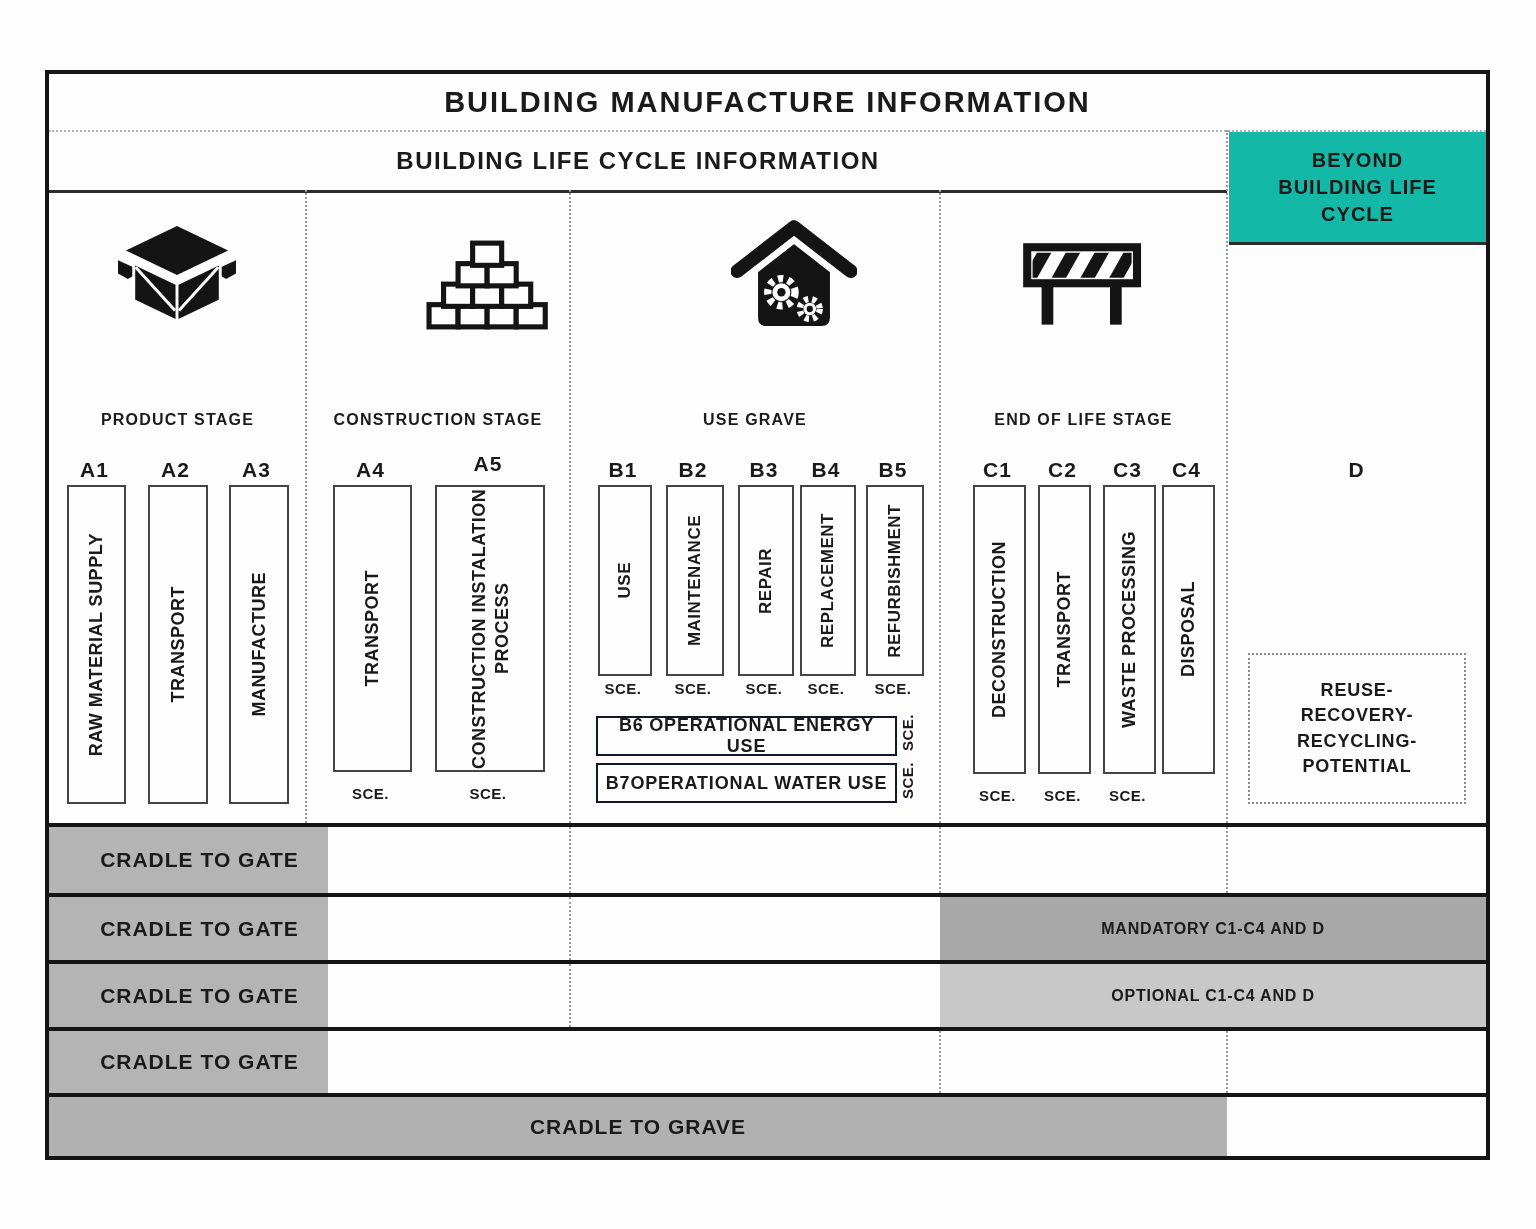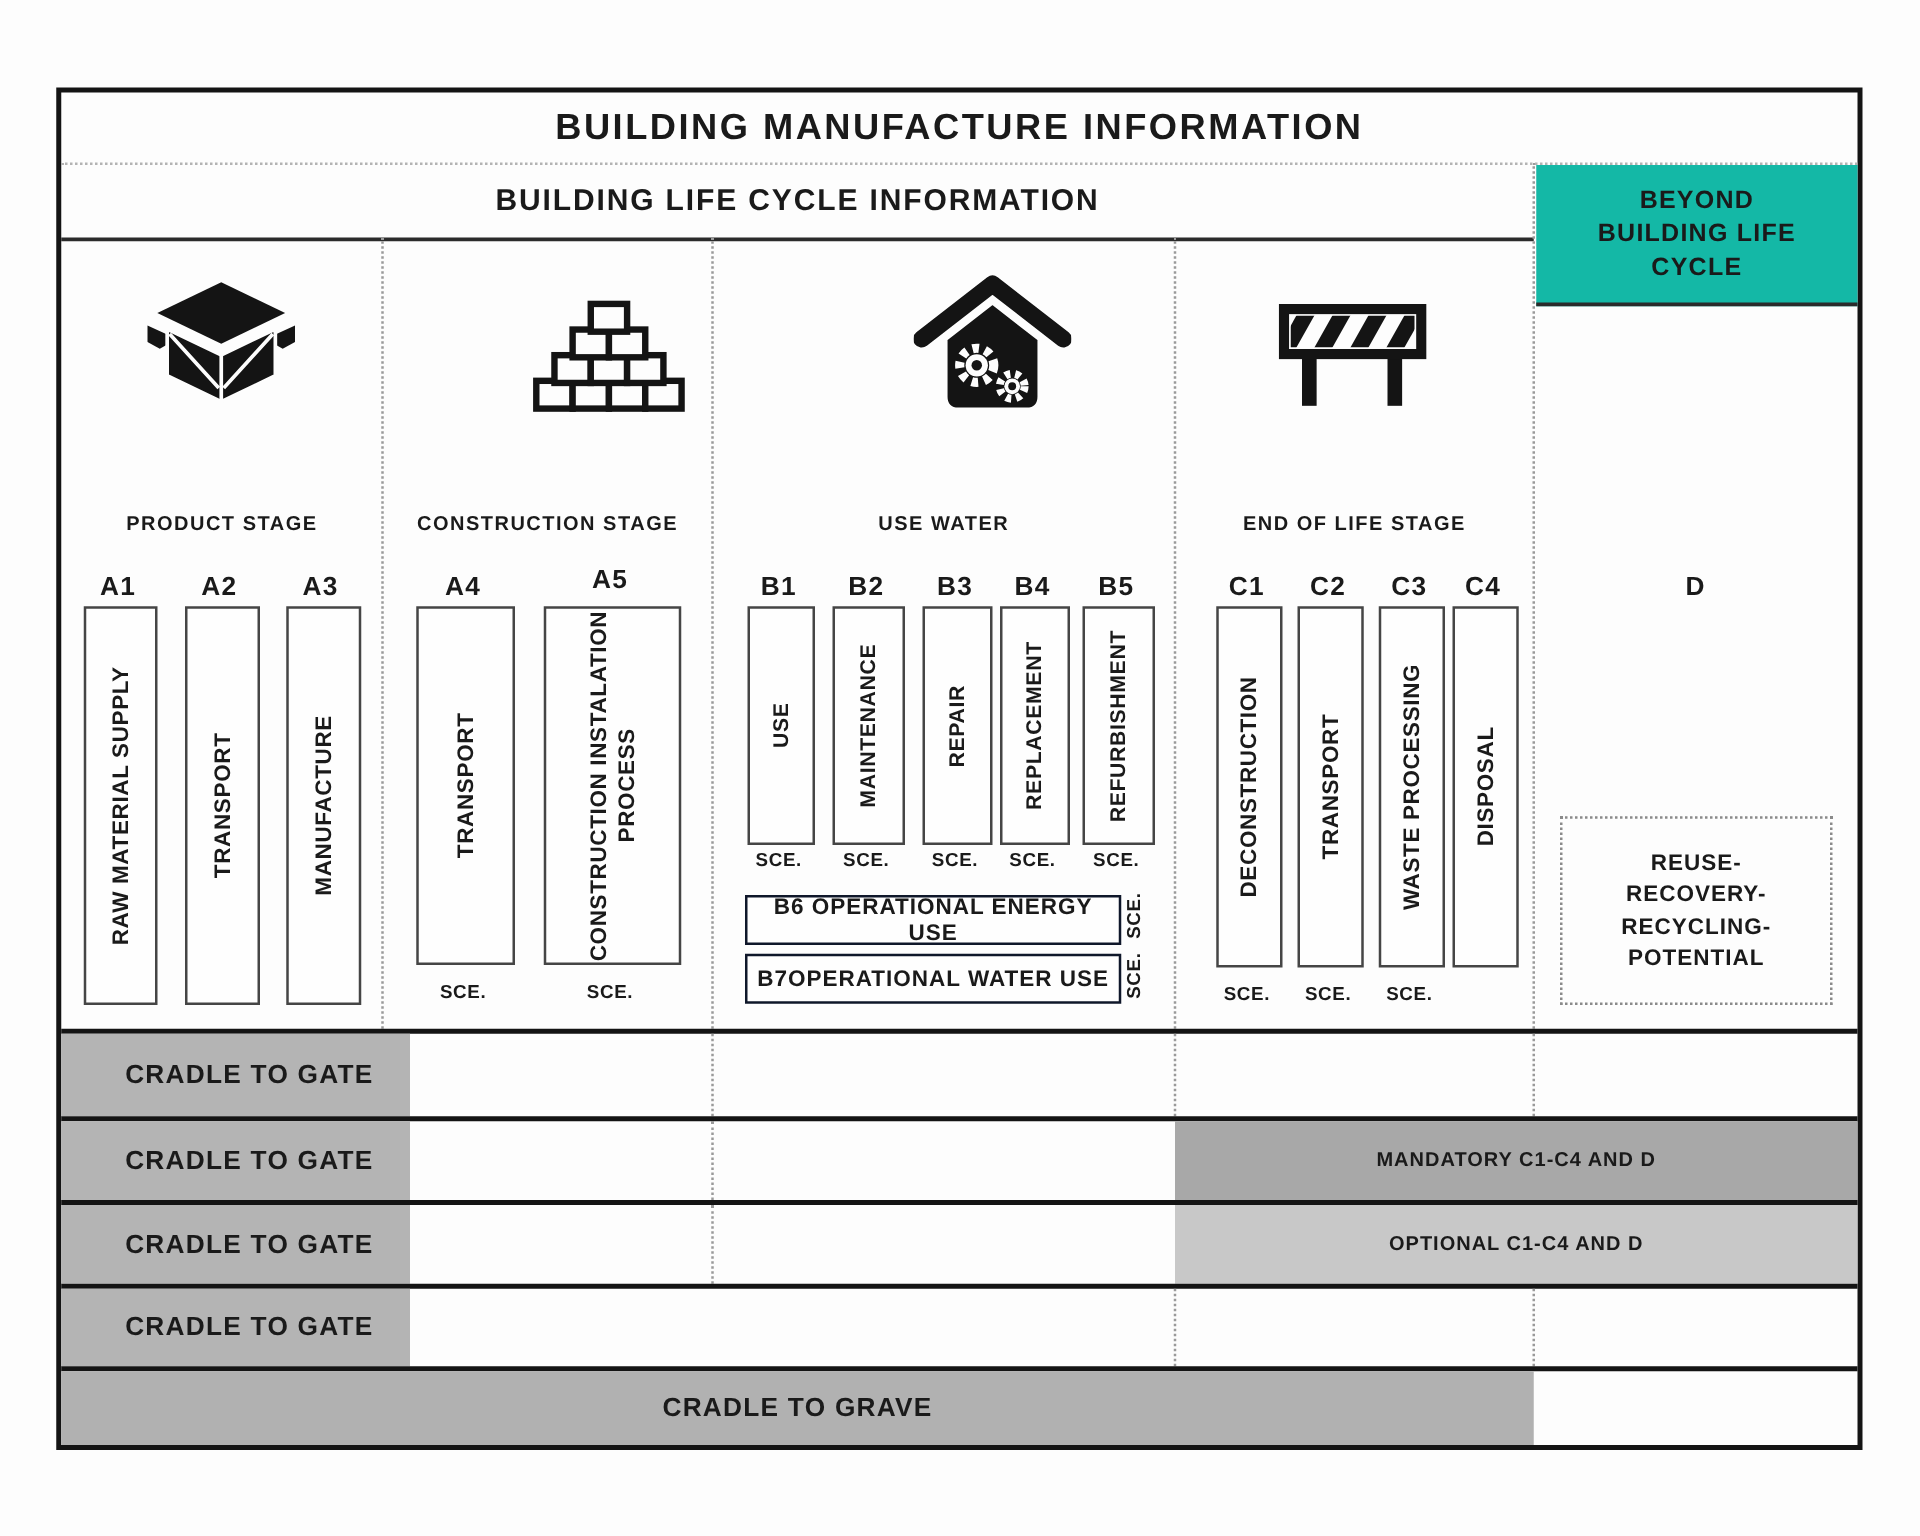--- a/index.html
+++ b/index.html
@@ -125,21 +125,21 @@
           <g>
             <circle cx="48" cy="72" r="13" fill="none" stroke="#fdfdfd" stroke-width="7" stroke-dasharray="5 4.6"></circle>
             <circle cx="48" cy="72" r="8.5" fill="#fdfdfd"></circle>
             <circle cx="48" cy="72" r="4" fill="#141414"></circle>
             <circle cx="75" cy="88" r="9.5" fill="none" stroke="#fdfdfd" stroke-width="6" stroke-dasharray="4 3.8"></circle>
             <circle cx="75" cy="88" r="6" fill="#fdfdfd"></circle>
             <circle cx="75" cy="88" r="3" fill="#141414"></circle>
           </g>
         </svg>
       </div>
-      <div class="abs center stage-name" style="left:521px;top:218px;width:370px;">USE WATER</div>
+      <div class="abs center stage-name" style="left:521px;top:218px;width:370px;">USE GRAVE</div>
       <div class="abs center mod-code" style="left:539px;top:268px;width:70px;">B1</div>
       <div class="abs center mod-code" style="left:609px;top:268px;width:70px;">B2</div>
       <div class="abs center mod-code" style="left:680px;top:268px;width:70px;">B3</div>
       <div class="abs center mod-code" style="left:742px;top:268px;width:70px;">B4</div>
       <div class="abs center mod-code" style="left:809px;top:268px;width:70px;">B5</div>
       <div class="abs mod-box" style="left:549px;top:295px;width:50px;height:187px;">
         <span class="vtext" style="font-size:17px;">USE</span>
       </div>
       <div class="abs mod-box" style="left:617px;top:295px;width:54px;height:187px;">
         <span class="vtext" style="font-size:17px;">MAINTENANCE</span>

